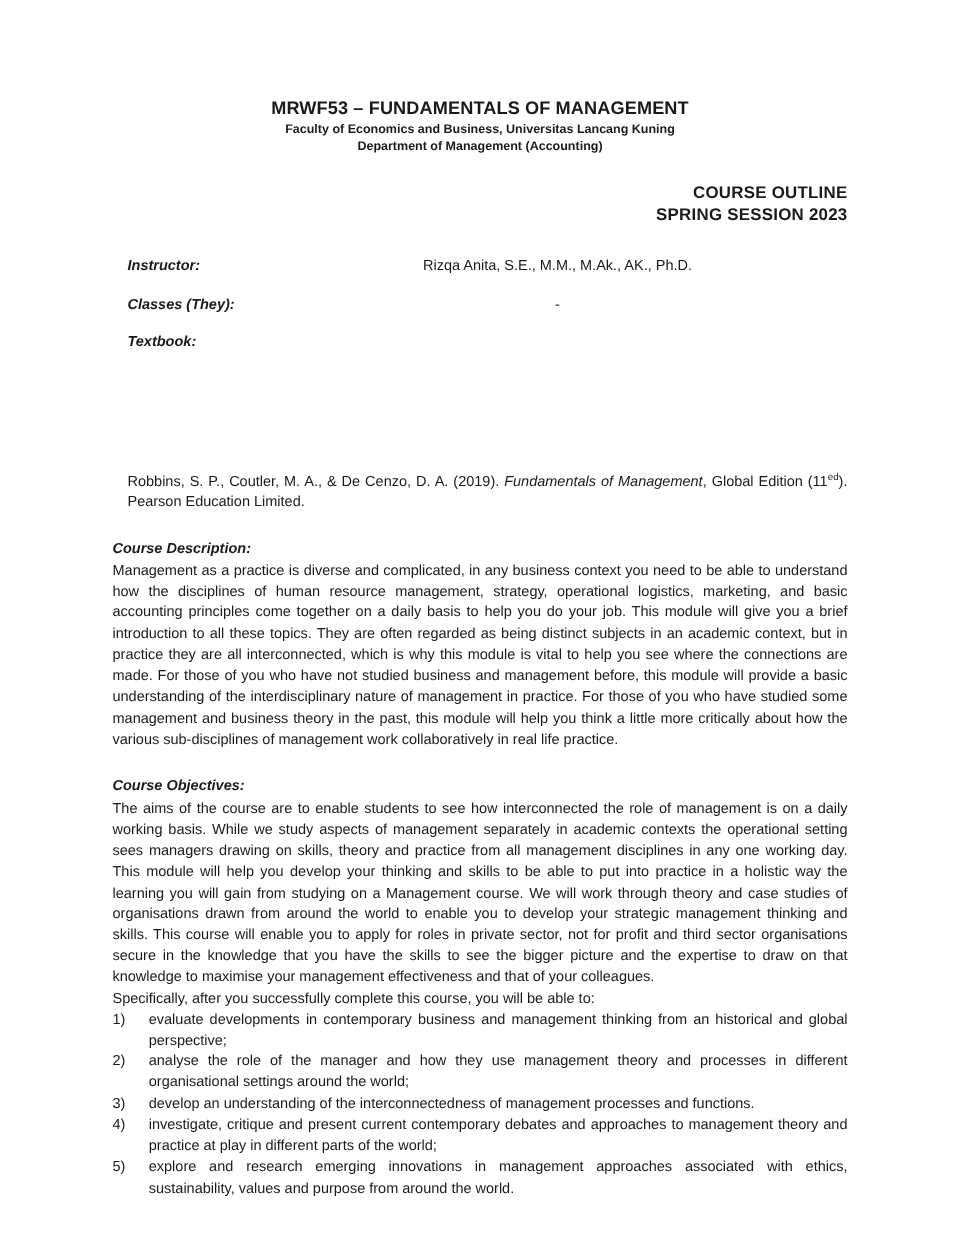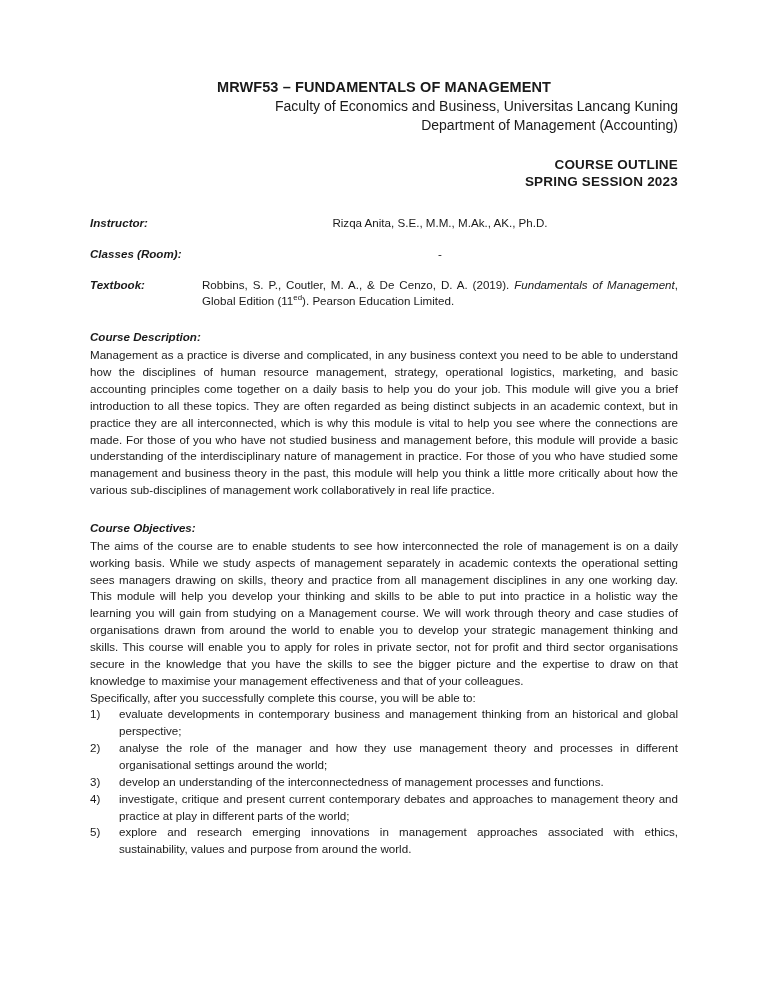--- a/index.html
+++ b/index.html
@@ -31,46 +31,46 @@
   .title-block {
     text-align: center;
   }
   .title-main {
     font-size: 14.5px;
     font-weight: bold;
     line-height: 1.33;
     letter-spacing: 0.1px;
   }
   .title-sub {
-    font-size: 14px;
-    font-weight: normal;
+    font-size: 10px;
+    font-weight: bold;
     line-height: 1.33;
-    text-align: right;
   }
   .outline-block {
     text-align: right;
     margin-top: 21px;
   }
   .outline-line {
     font-size: 13.5px;
     font-weight: bold;
     line-height: 1.33;
     letter-spacing: 0.2px;
   }
 
   
   .meta {
     margin-top: 24px;
   }
   .meta-row {
     display: flex;
     align-items: flex-start;
     margin-bottom: 15px;
-  }
-  .meta-row:last-child { margin-bottom: 0; }
+    margin-left: 12px;
+  }
+  .meta-row:last-child { margin-bottom: 0; flex-direction: column; }
   .meta-label {
     flex: 0 0 112px;
     width: 112px;
     font-size: 11.6px;
     font-weight: bold;
     font-style: italic;
     line-height: 1.36;
     white-space: nowrap;
   }
   .meta-value {
@@ -159,21 +159,21 @@
     </div>
 
     <div class="meta">
 
       <div class="meta-row">
         <div class="meta-label"><span>Instructor</span>:</div>
         <div class="meta-value plain">Rizqa Anita, S.E., M.M., M.Ak., AK., Ph.D.</div>
       </div>
 
       <div class="meta-row">
-        <div class="meta-label"><span>Classes (Room)</span>:</div>
+        <div class="meta-label"><span>Classes (They)</span>:</div>
         <div class="meta-value plain">-</div>
       </div>
 
       <div class="meta-row">
         <div class="meta-label"><span>Textbook</span>:</div>
         <div class="meta-value">
           <span class="ref-line justified"><span>Robbins, S. P., Coutler, M. A., &amp; De Cenzo, D. A. (2019). </span><em class="bk">Fundamentals of Management</em><span>, Global Edition (11</span><sup class="ed">ed</sup><span>). Pearson Education Limited.</span></span>
         </div>
       </div>
 

